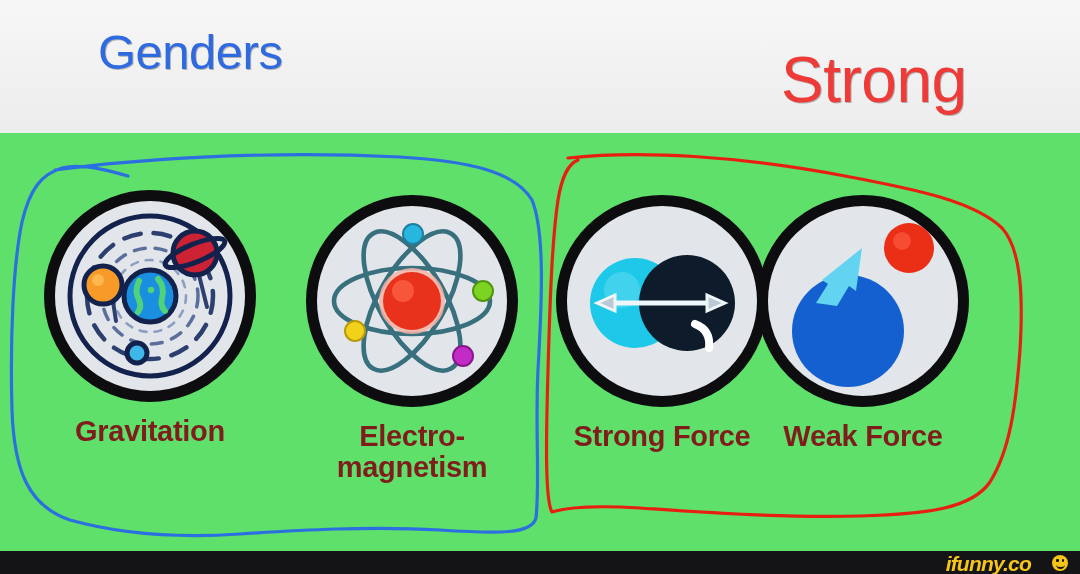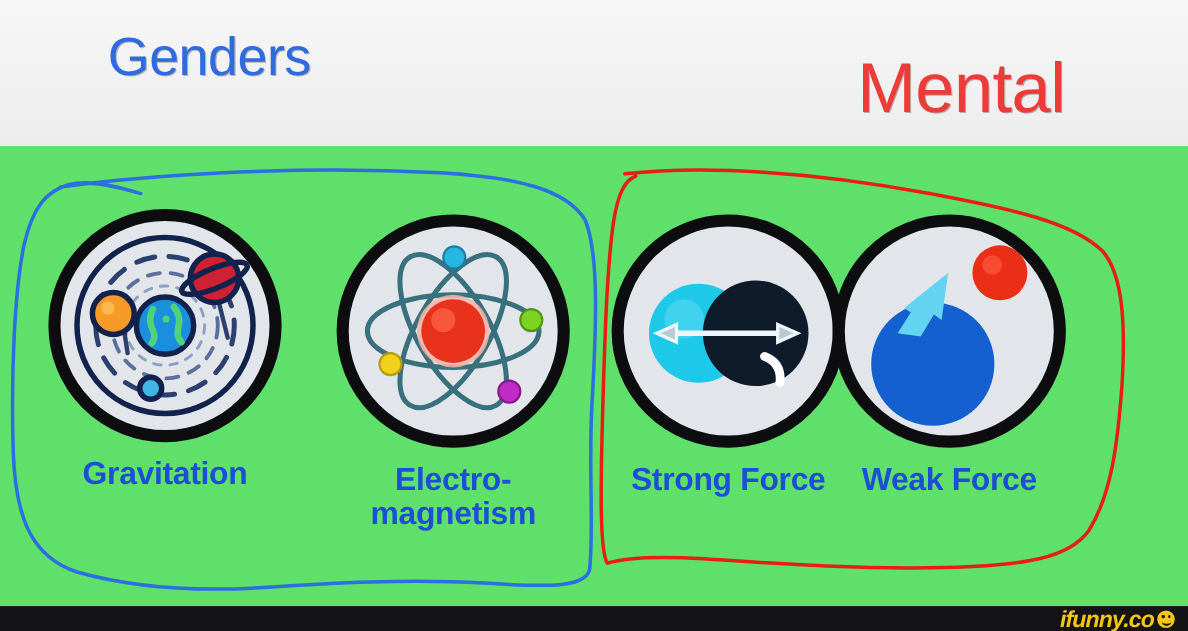--- a/index.html
+++ b/index.html
@@ -72,21 +72,21 @@
     border-radius: 50%;
     background: #e2e6ea;
     border: 11px solid #0d0d0f;
     box-sizing: border-box;
     overflow: hidden;
   }
   .force .force-label {
     margin-top: 14px;
     font-size: 29px;
     font-weight: bold;
-    color: #1d4ed8;
+    color: #7f1d1d;
     line-height: 1.08;
     letter-spacing: -0.3px;
     white-space: pre-line;
   }
 
   .f-grav { left: 35px;  top: 57px; }
   .f-em   { left: 297px; top: 62px; }
   .f-sf   { left: 547px; top: 62px; }
   .f-wf   { left: 748px; top: 62px; }
 
@@ -110,21 +110,21 @@
     height: 23px;
     background: #141417;
   }
   .watermark {
     position: absolute;
     right: 12px;
     top: 552px;
     height: 22px;
     display: flex;
     align-items: center;
-    gap: 2px;
+    gap: 20px;
     text-align: right;
   }
   .watermark .wm-text {
     font-size: 21px;
     font-weight: bold;
     font-style: italic;
     color: #f5c518;
     letter-spacing: -0.8px;
     line-height: 1;
   }
@@ -156,21 +156,21 @@
   }
 </style>
 </head>
 <body>
 
 <div id="meme">
 
   <div class="header-band">
     <div class="caption caption-genders">Genders</div>
     <div class="caption caption-disorders">
-      <span class="l1">Mental</span>
+      <span class="l1">Strong</span>
       <span class="l2">Disorders</span>
     </div>
   </div>
 
   <div class="stage">
 
     <div class="force f-grav">
       <div class="disc">
         <svg width="190" height="190" viewBox="0 0 190 190">
 

